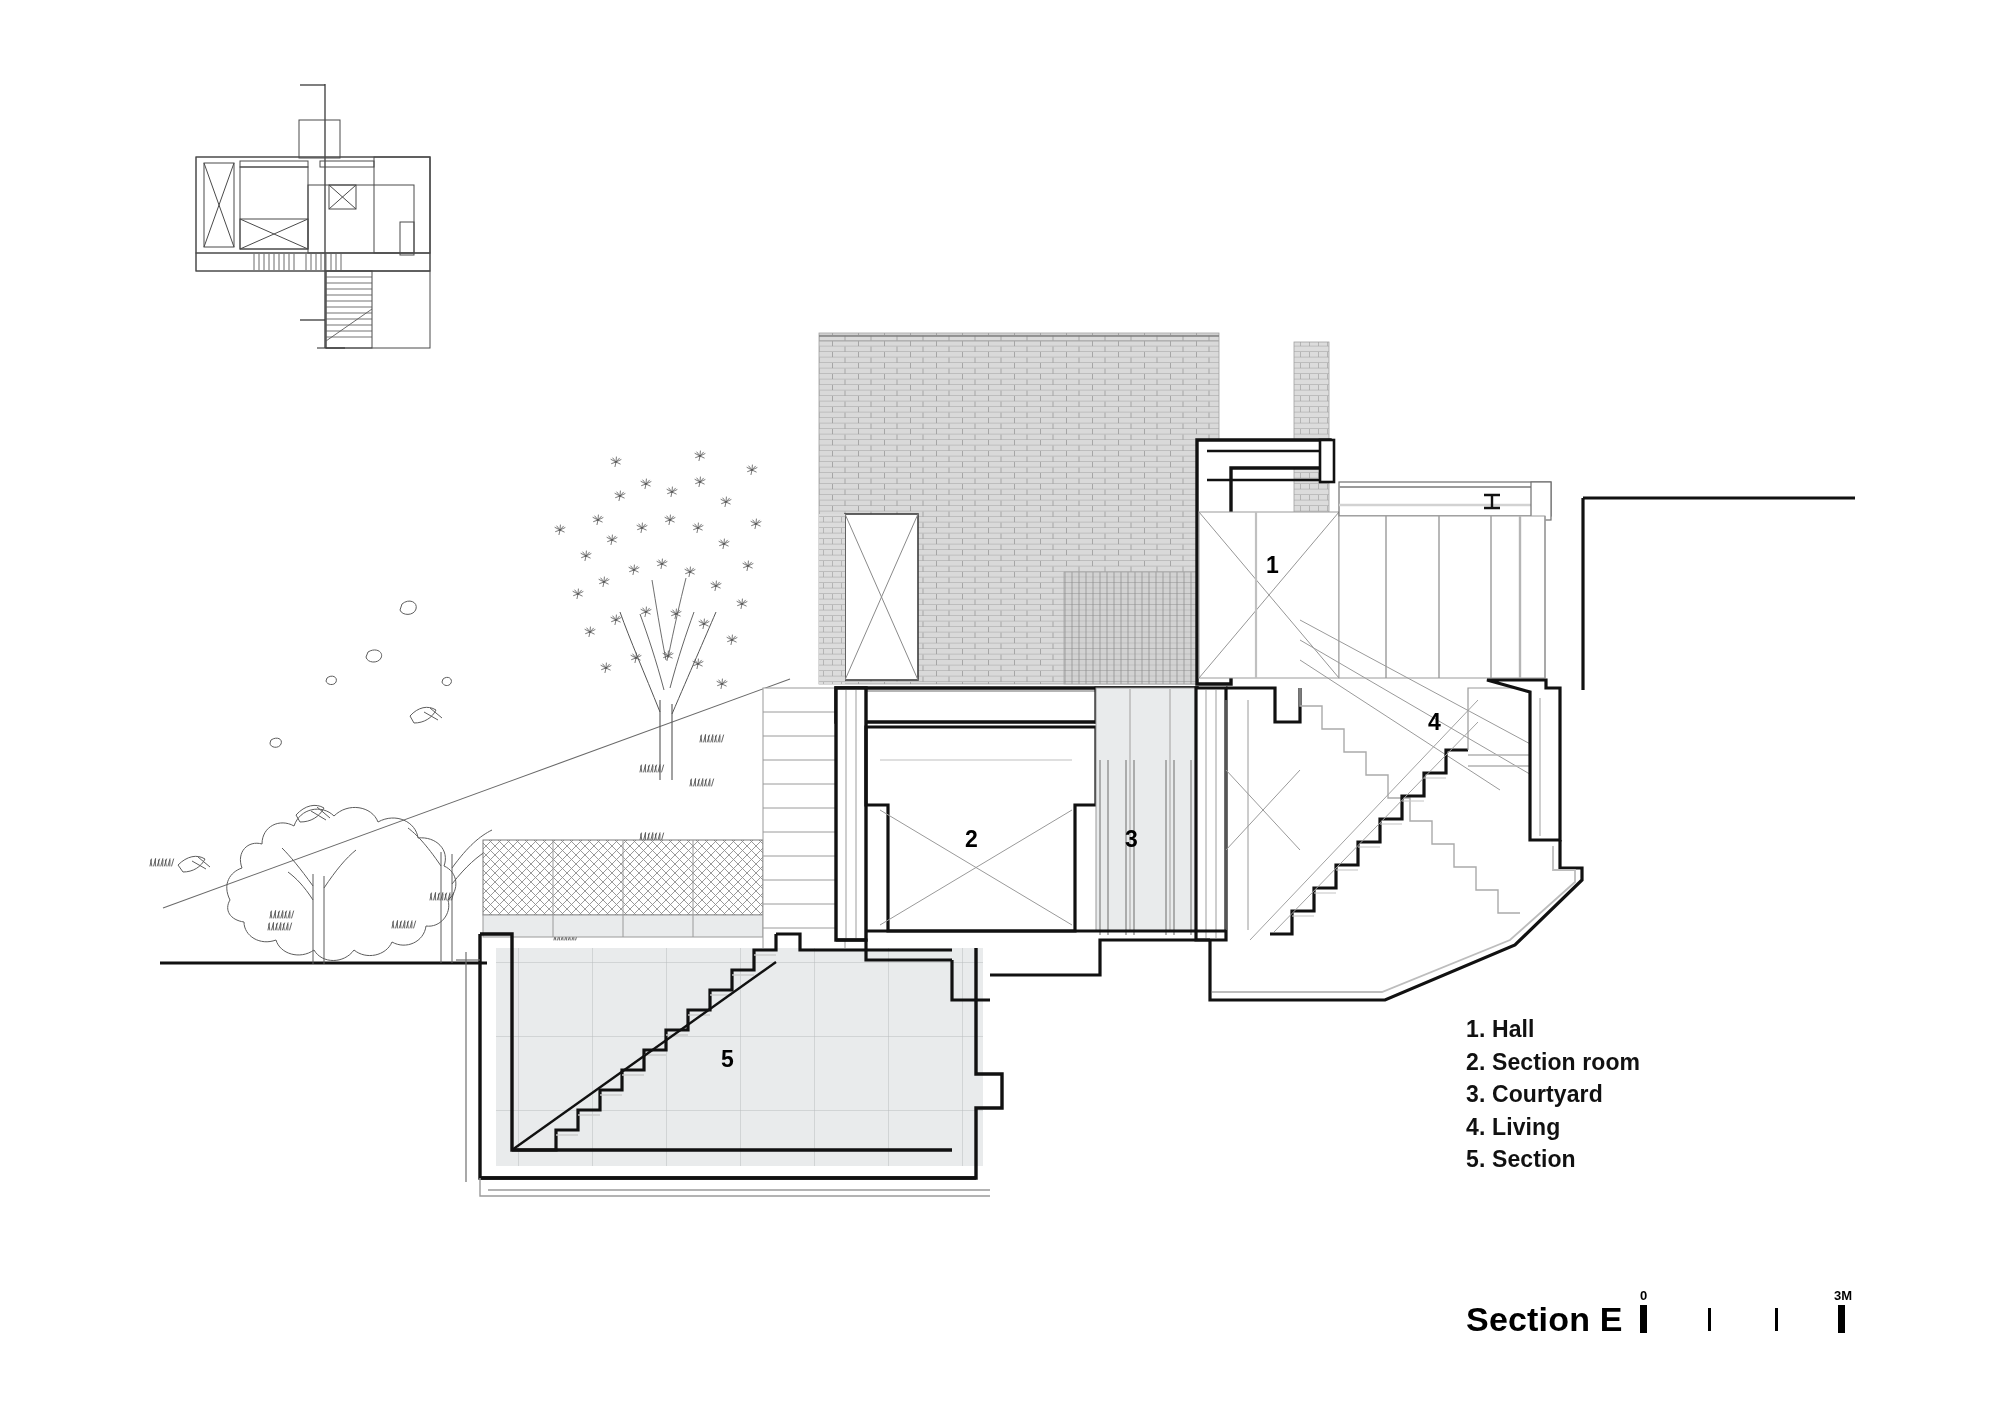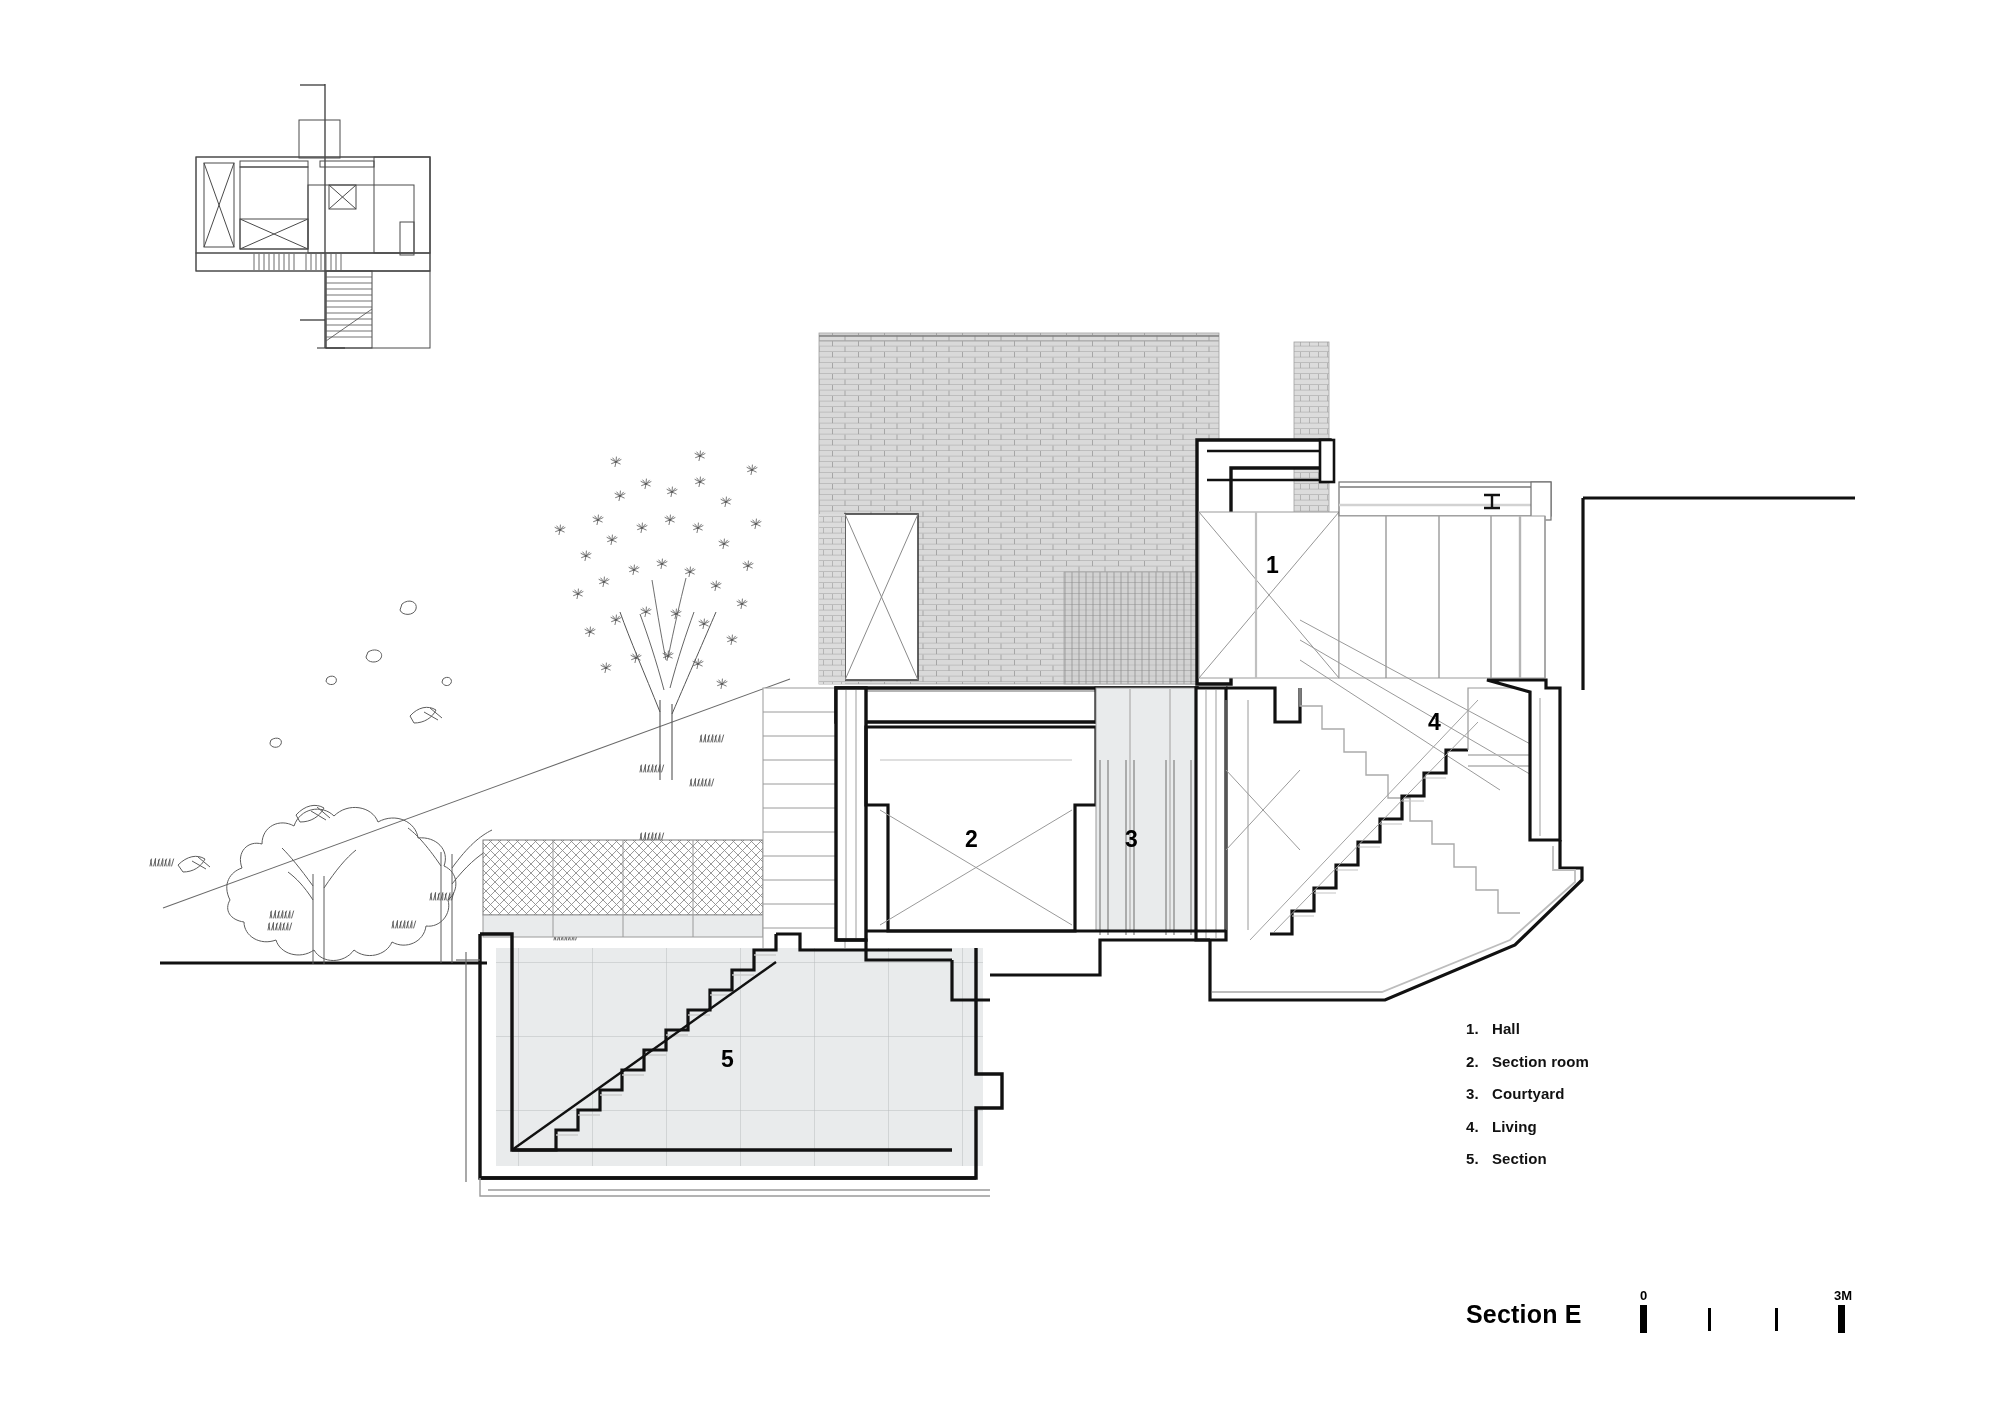--- a/index.html
+++ b/index.html
@@ -26,34 +26,34 @@
     position: absolute;
     left: 0; top: 0;
     width: 2000px;
     height: 1414px;
     display: block;
   }
   .legend {
     position: absolute;
     left: 1466px;
     top: 1013px;
-    font-size: 15px;
+    font-size: 23px;
     font-weight: bold;
     color: #111111;
     line-height: 32.5px;
     letter-spacing: 0.1px;
     white-space: nowrap;
   }
   .legend-row { display: block; }
   .legend-num { display: inline-block; width: 26px; }
   .title-block {
     position: absolute;
     left: 1466px;
     top: 1300px;
-    font-size: 25px;
+    font-size: 34px;
     font-weight: bold;
     color: #000000;
     letter-spacing: 0.2px;
   }
   .scale-wrap {
     position: absolute;
     left: 1640px;
     top: 1288px;
     width: 250px;
     height: 60px;

